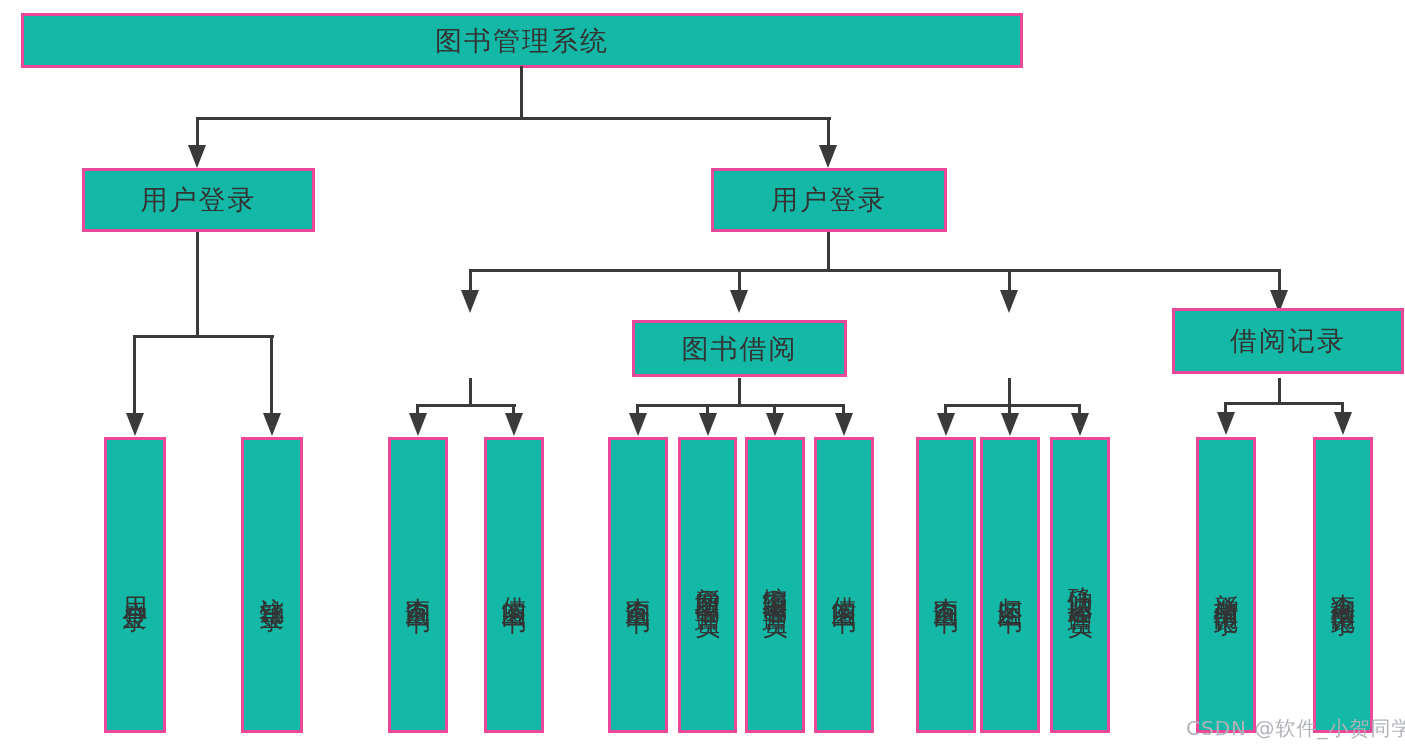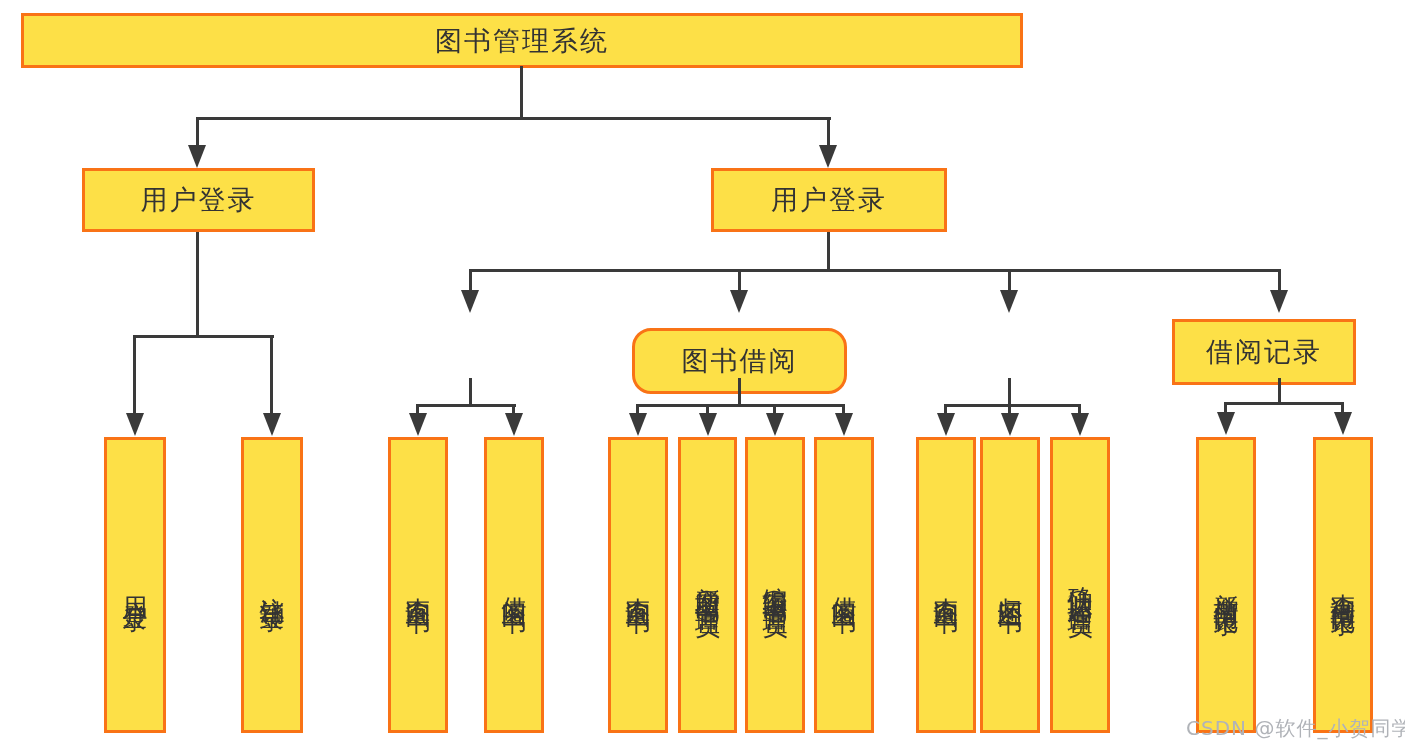--- a/index.html
+++ b/index.html
@@ -2,22 +2,22 @@
 <html><head>
 <meta charset="utf-8">
 <style>
   html,body{margin:0;padding:0;background:#ffffff;}
   .stage{
     position:relative;width:1405px;height:747px;background:#ffffff;
     font-family:"DejaVu Sans","Liberation Sans",sans-serif;
     color:#333333;overflow:hidden;
   }
   .box{
-    position:absolute;box-sizing:border-box;background:#fde047;
-    border:3px solid #f97316;display:flex;align-items:center;justify-content:center;
+    position:absolute;box-sizing:border-box;background:#14b8a6;
+    border:3px solid #ec4899;display:flex;align-items:center;justify-content:center;
     color:#333333;
   }
   .hnode{font-size:27px;letter-spacing:2px;white-space:nowrap;}
   .leaf{
     top:437px;height:296px;
     writing-mode:vertical-rl;text-orientation:mixed;
     font-size:25px;letter-spacing:4px;line-height:1.0;
   }
   .vl,.hl{position:absolute;background:#3a3a3a;}
   .vl{width:3px;}
@@ -60,22 +60,22 @@
   <div class="hl" style="left:469px;top:269px;width:812px;"></div>
   <div class="vl" style="left:469px;top:269px;height:24px;"></div>
   <div class="vl" style="left:738px;top:269px;height:24px;"></div>
   <div class="vl" style="left:1008px;top:269px;height:24px;"></div>
   <div class="vl" style="left:1278px;top:269px;height:24px;"></div>
   <div class="ah" style="left:461px;top:290px;"></div>
   <div class="ah" style="left:730px;top:290px;"></div>
   <div class="ah" style="left:1000px;top:290px;"></div>
   <div class="ah" style="left:1270px;top:290px;"></div>
 
-  <div class="box hnode" style="left:632px;top:328px;width:215px;height:66px;border-radius:19px;">图书借阅</div>
-  <div class="box hnode" style="left:1172px;top:319px;width:184px;height:66px;">借阅记录</div>
+  <div class="box hnode" style="left:632px;top:320px;width:215px;height:57px;">图书借阅</div>
+  <div class="box hnode" style="left:1172px;top:308px;width:232px;height:66px;">借阅记录</div>
 
   <div class="vl" style="left:469px;top:378px;height:29px;"></div>
   <div class="hl" style="left:416px;top:404px;width:100px;"></div>
   <div class="vl" style="left:416px;top:404px;height:12px;"></div>
   <div class="vl" style="left:512px;top:404px;height:12px;"></div>
   <div class="ah" style="left:409px;top:413px;"></div>
   <div class="ah" style="left:505px;top:413px;"></div>
 
   <div class="vl" style="left:738px;top:378px;height:29px;"></div>
   <div class="hl" style="left:636px;top:404px;width:209px;"></div>

